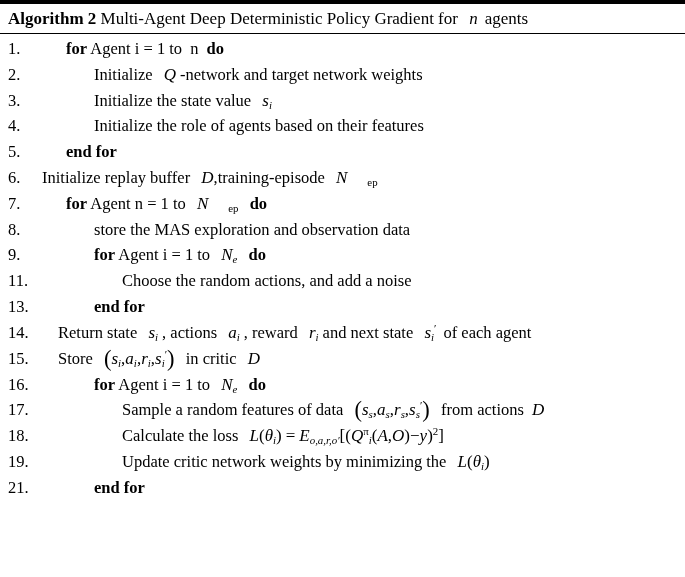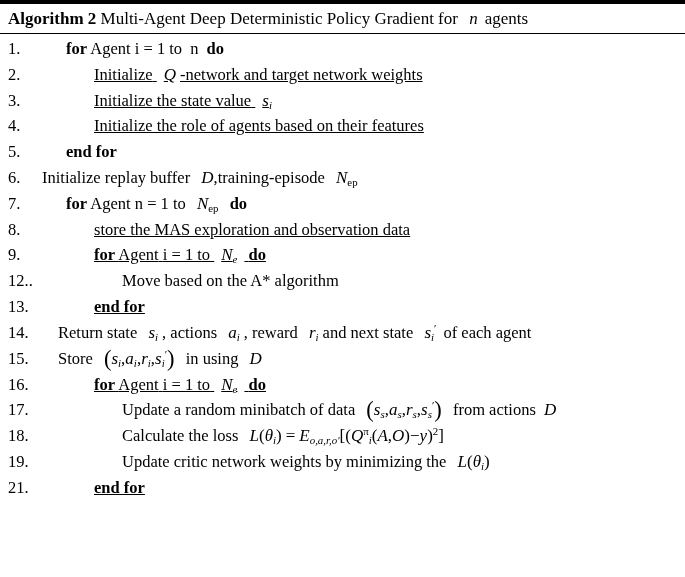--- a/index.html
+++ b/index.html
@@ -62,40 +62,40 @@
     box-sizing: border-box;
     text-align: left;
   }
   .line-text {
     flex: 1;
   }
 
   
   .ind0 { padding-left: 2px; }
   .ind1 { padding-left: 26px; }
-  .ind2 { padding-left: 54px; text-decoration: underline; }
+  .ind2 { padding-left: 54px; }
   .ind3 { padding-left: 82px; }
   .ind-ret { padding-left: 18px; }
 
   .kw { font-weight: bold; }
 
   
   .math {
     font-family: "Liberation Serif", "DejaVu Serif", serif;
     font-style: italic;
     font-size: 17px;
   }
   .math .up { font-style: normal; }
   sub {
     font-size: 0.64em;
     font-style: italic;
     vertical-align: -0.28em;
     line-height: 0;
   }
-  sub.up { font-style: normal; }
+  sub.up { font-style: normal; margin-left: 20px; }
   sup {
     font-size: 0.64em;
     font-style: italic;
     vertical-align: 0.52em;
     line-height: 0;
   }
   sup.up { font-style: normal; }
   .prime {
     font-style: normal;
   }
@@ -197,27 +197,27 @@
       <span class="line-text ind2">
         <span class="kw">for</span>
         <span>Agent</span>
         <span>i = 1 to</span>
         <span class="sp"></span><span class="math"><span>N</span><sub>e</sub></span><span class="sp"></span>
         <span class="kw">do</span>
       </span>
     </div>
 
 
-
-    <div class="algo-line">
-      <span class="line-num">12..</span>
-      <span class="line-text ind3">
-        <span>Move based on the A* algorithm</span>
-      </span>
-    </div>
+    <div class="algo-line">
+      <span class="line-num">11.</span>
+      <span class="line-text ind3">
+        <span>Choose the random actions, and add a noise</span>
+      </span>
+    </div>
+
 
     <div class="algo-line">
       <span class="line-num">13.</span>
       <span class="line-text ind2">
         <span class="kw">end for</span>
       </span>
     </div>
 
     <div class="algo-line">
       <span class="line-num">14.</span>
@@ -228,40 +228,40 @@
         <span class="sp"></span><span class="math"><span>r</span><sub>i</sub></span><span class="sp-s"></span><span>and next state</span>
         <span class="sp"></span><span class="math"><span>s</span><sub>i</sub><sup class="prime">′</sup></span><span class="sp"></span><span>of each agent</span>
       </span>
     </div>
 
     <div class="algo-line">
       <span class="line-num">15.</span>
       <span class="line-text ind-ret">
         <span>Store</span>
         <span class="sp"></span><span class="math"><span class="paren-big">(</span><span>s</span><sub>i</sub><span class="up">,</span><span>a</span><sub>i</sub><span class="up">,</span><span>r</span><sub>i</sub><span class="up">,</span><span>s</span><sub>i</sub><sup class="prime">′</sup><span class="paren-big">)</span></span>
-        <span class="sp"></span><span>in using</span>
+        <span class="sp"></span><span>in critic</span>
         <span class="sp"></span><span class="math">D</span>
       </span>
     </div>
 
     <div class="algo-line">
       <span class="line-num">16.</span>
       <span class="line-text ind2">
         <span class="kw">for</span>
         <span>Agent</span>
         <span>i = 1 to</span>
         <span class="sp"></span><span class="math"><span>N</span><sub>e</sub></span><span class="sp"></span>
         <span class="kw">do</span>
       </span>
     </div>
 
     <div class="algo-line">
       <span class="line-num">17.</span>
       <span class="line-text ind3">
-        <span>Update a random minibatch of data</span>
+        <span>Sample a random features of data</span>
         <span class="sp"></span><span class="math"><span class="paren-big">(</span><span>s</span><sub>s</sub><span class="up">,</span><span>a</span><sub>s</sub><span class="up">,</span><span>r</span><sub>s</sub><span class="up">,</span><span>s</span><sub>s</sub><sup class="prime">′</sup><span class="paren-big">)</span></span>
         <span class="sp"></span><span>from actions</span>
         <span class="sp-s"></span><span class="math">D</span>
       </span>
     </div>
 
     <div class="algo-line">
       <span class="line-num">18.</span>
       <span class="line-text ind3">
         <span>Calculate the loss</span>

